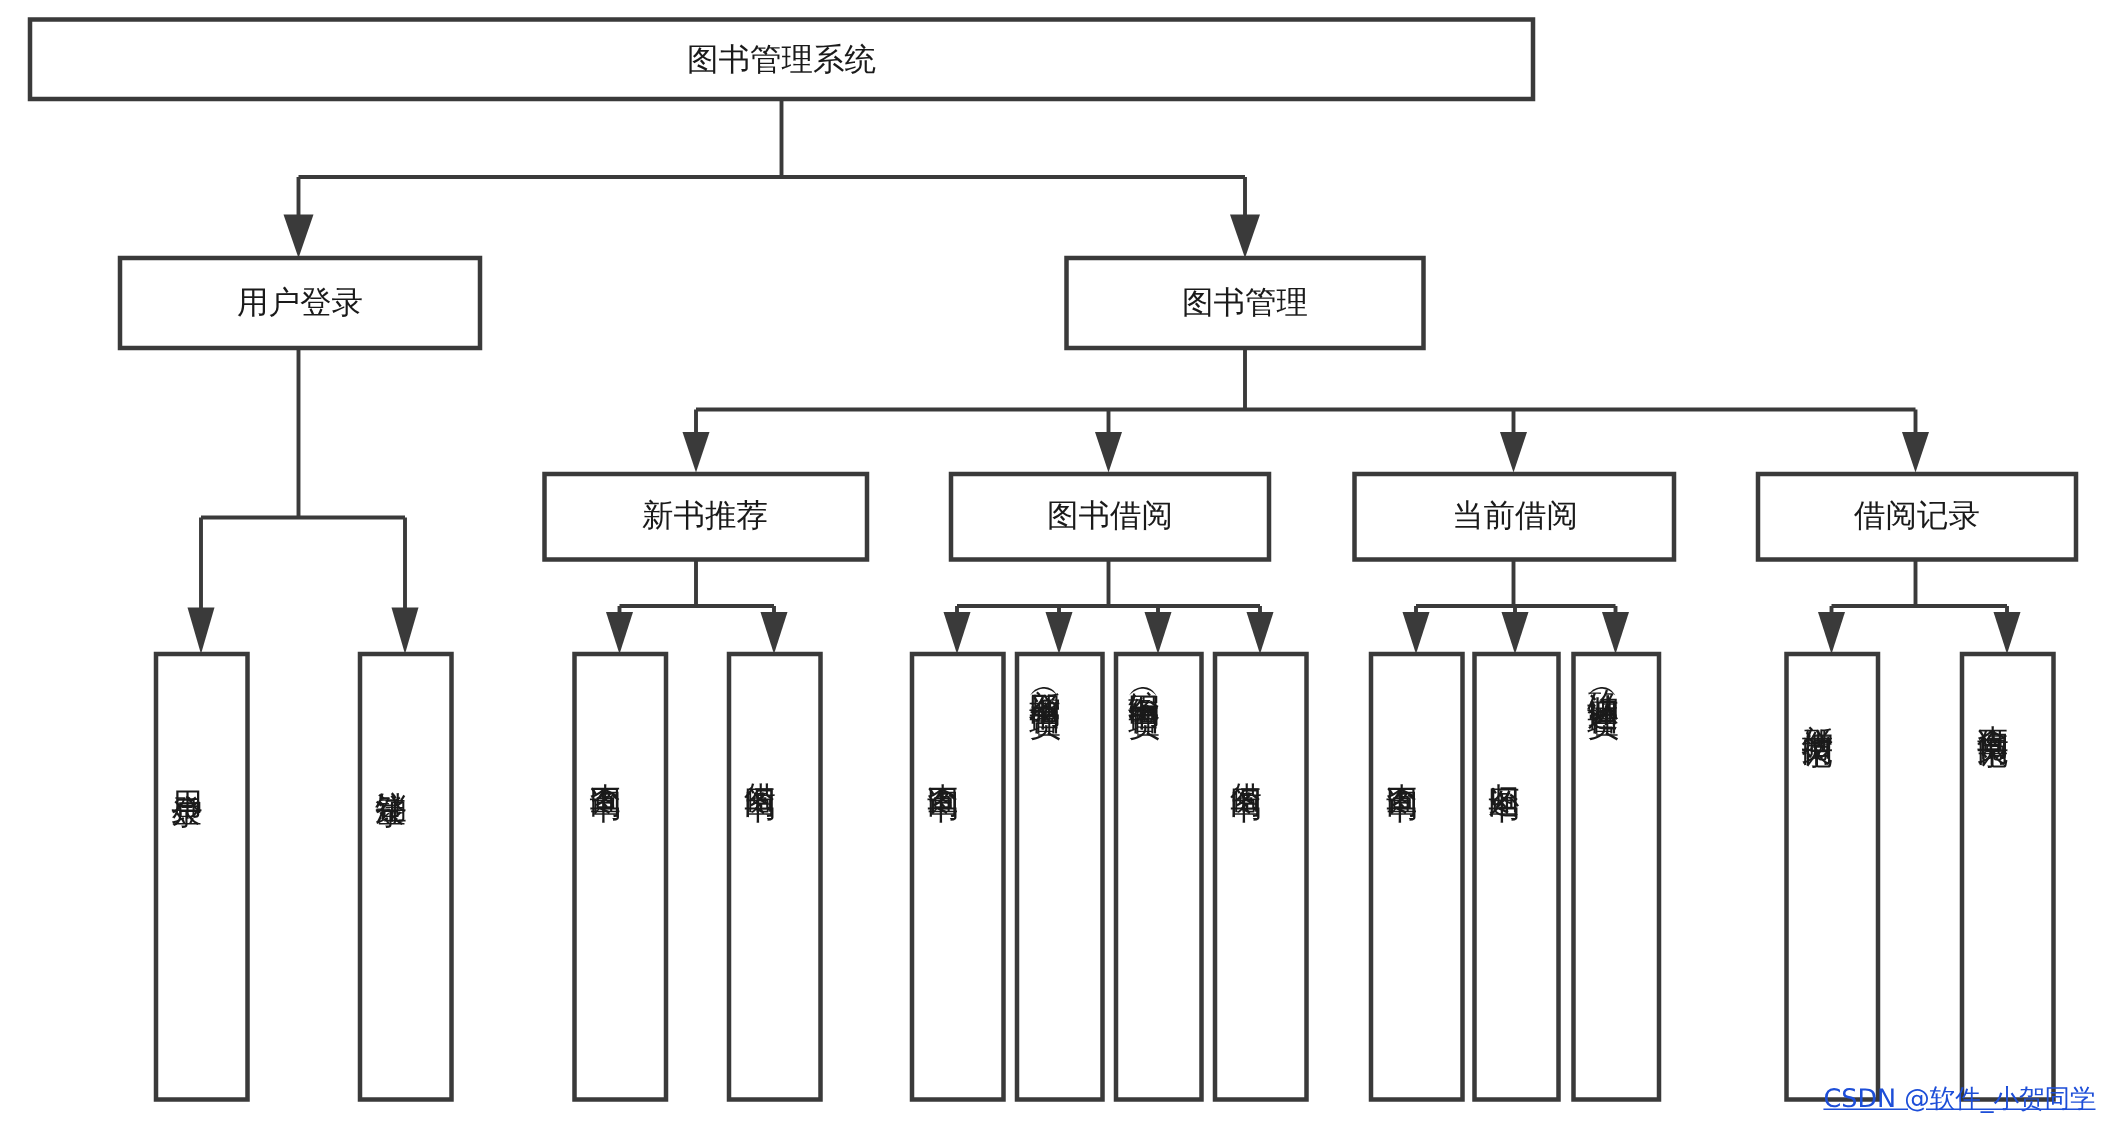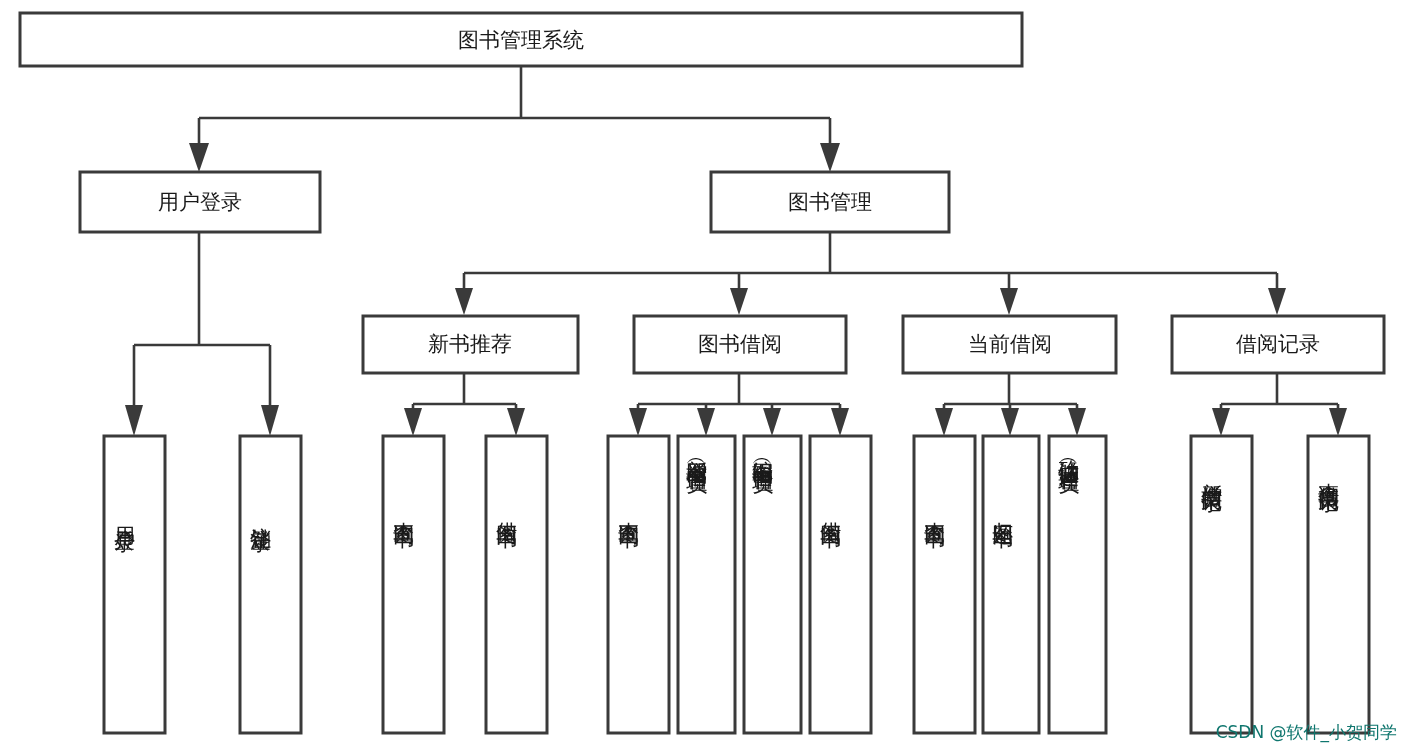--- a/index.html
+++ b/index.html
@@ -60,23 +60,24 @@
     letter-spacing: 2px;
     white-space: nowrap;
     pointer-events: none;
   }
   .watermark {
     position: absolute;
     right: 8px;
     bottom: 3px;
     font-family: "DejaVu Sans", "Liberation Sans", sans-serif;
     font-size: 17px;
-    color: #0f766e;
+    color: #1d4ed8;
     white-space: nowrap;
     pointer-events: none;
+    text-decoration: underline;
   }
 </style>
 </head>
 <body>
 
 <div id="diagram-root">
 
   <svg class="flow" viewBox="0 0 1405 747">
 
     <g>

